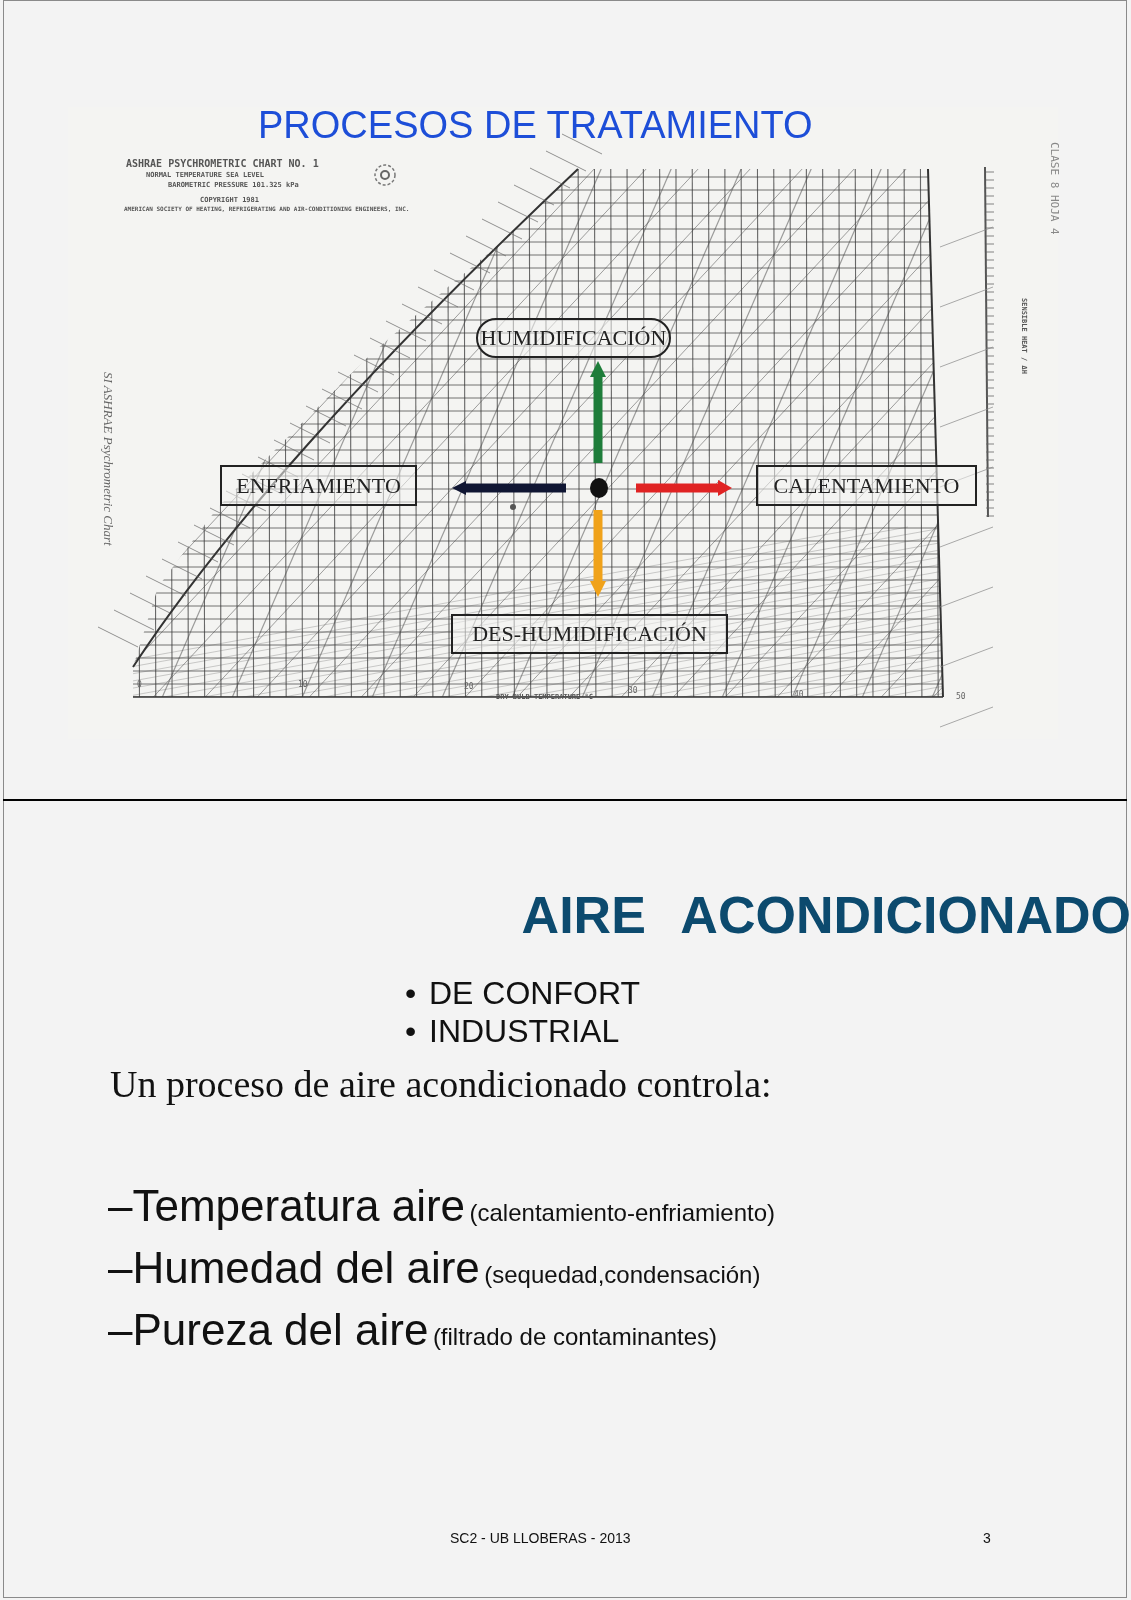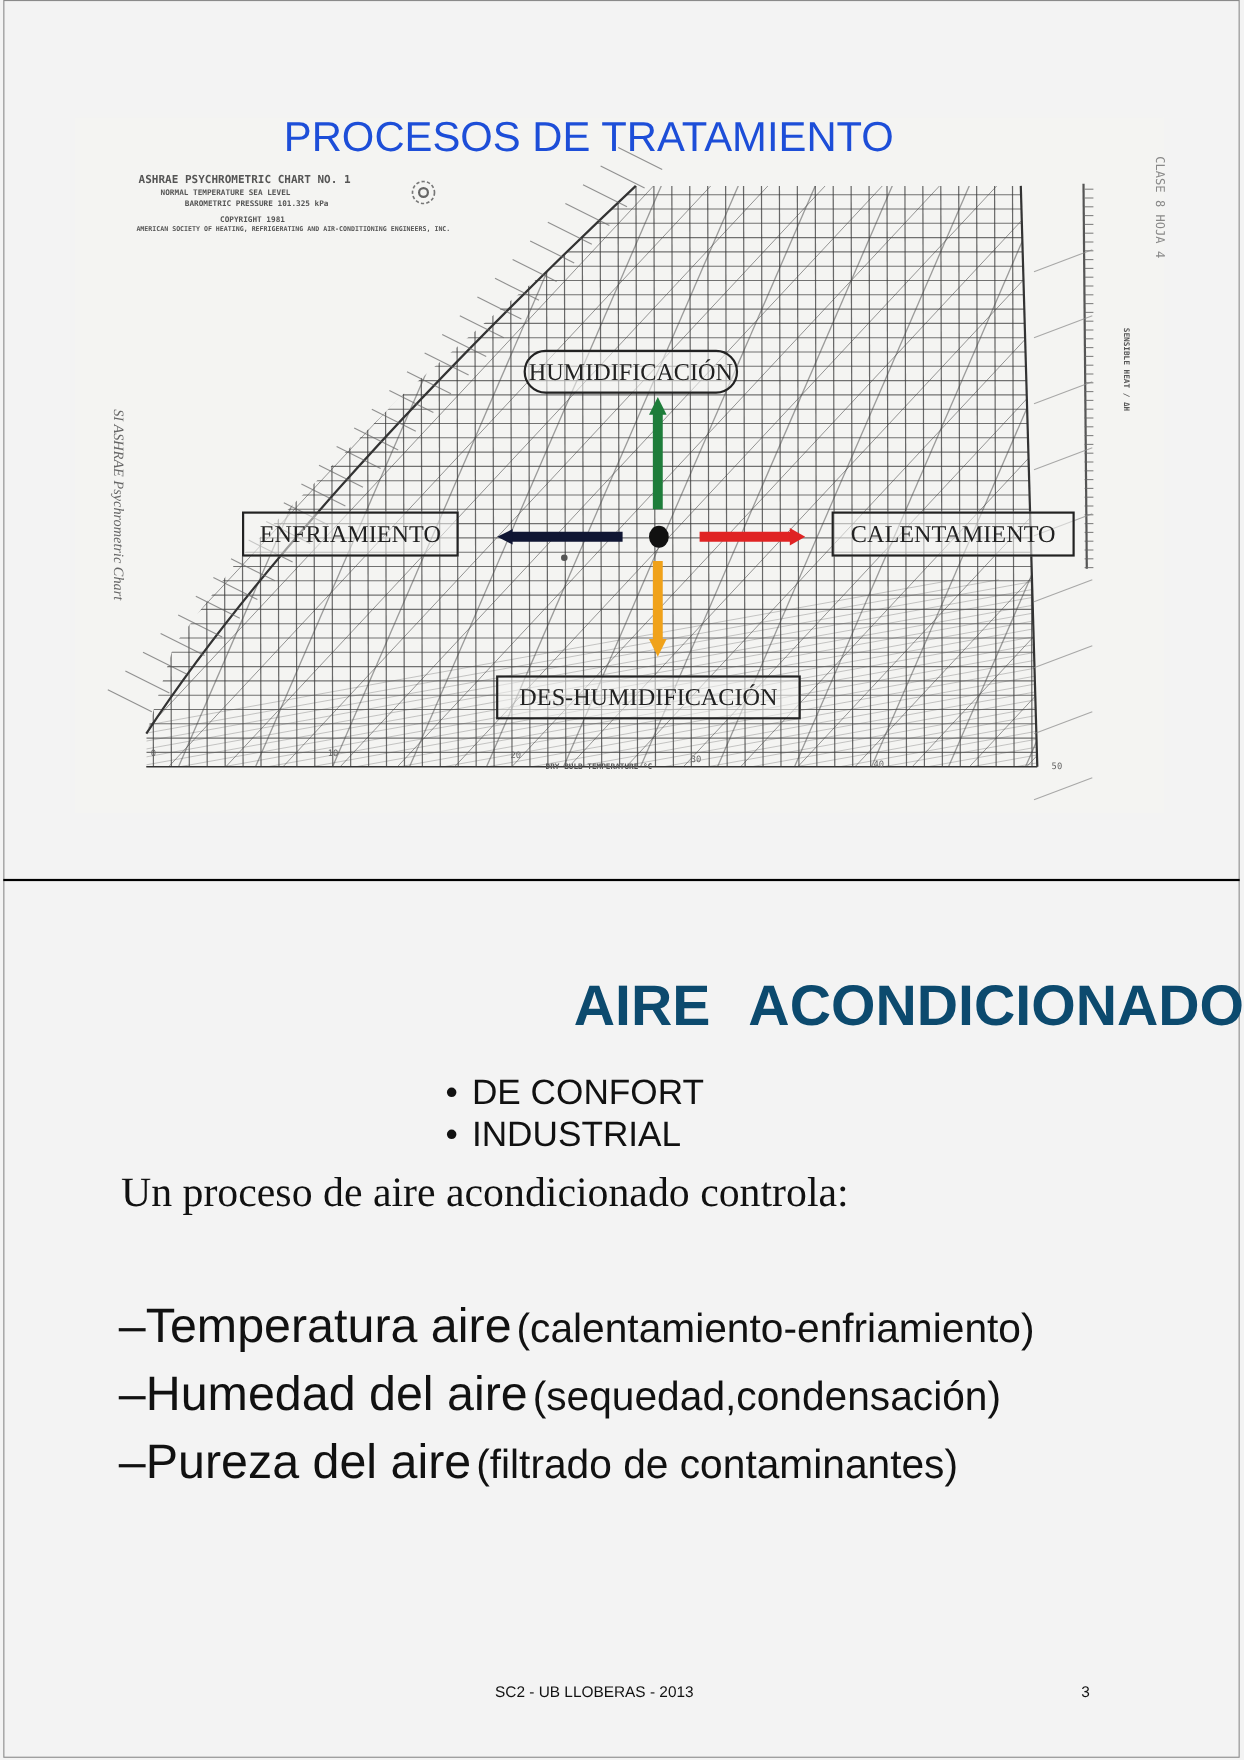--- a/index.html
+++ b/index.html
@@ -17,21 +17,21 @@
   .tick{position:absolute;font-size:8px;color:#666;font-family:"DejaVu Sans Mono",monospace;}
   
   .slide2-title{position:absolute;left:0;width:1131px;top:885px;text-align:right;font-weight:bold;font-size:52px;color:#0c4a6e;word-spacing:22px;}
   .bullets{position:absolute;left:405px;top:974px;font-size:32px;line-height:38px;}
   .bullets div{white-space:nowrap;}
   .bullet-dot{display:inline-block;width:24px;}
   .intro{position:absolute;left:110px;top:1062px;font-size:38px;white-space:nowrap;font-family:Liberation Serif, serif;}
   .items{position:absolute;left:108px;top:1175px;}
   .item{white-space:nowrap;height:62px;line-height:62px;}
   .item .main{font-size:44px;}
-  .item .sub{font-size:37px;text-align:right;}
+  .item .sub{font-size:24px;text-align:right;}
   .footer{position:absolute;top:1530px;left:0;width:1131px;font-size:14px;}
   .footer .center{position:absolute;left:450px;text-align:right;}
   .footer .pg{position:absolute;left:983px;}
 </style>
 </head>
 <body>
 
 <div class="page-border"></div>
 
 <div class="chart-wrap">

